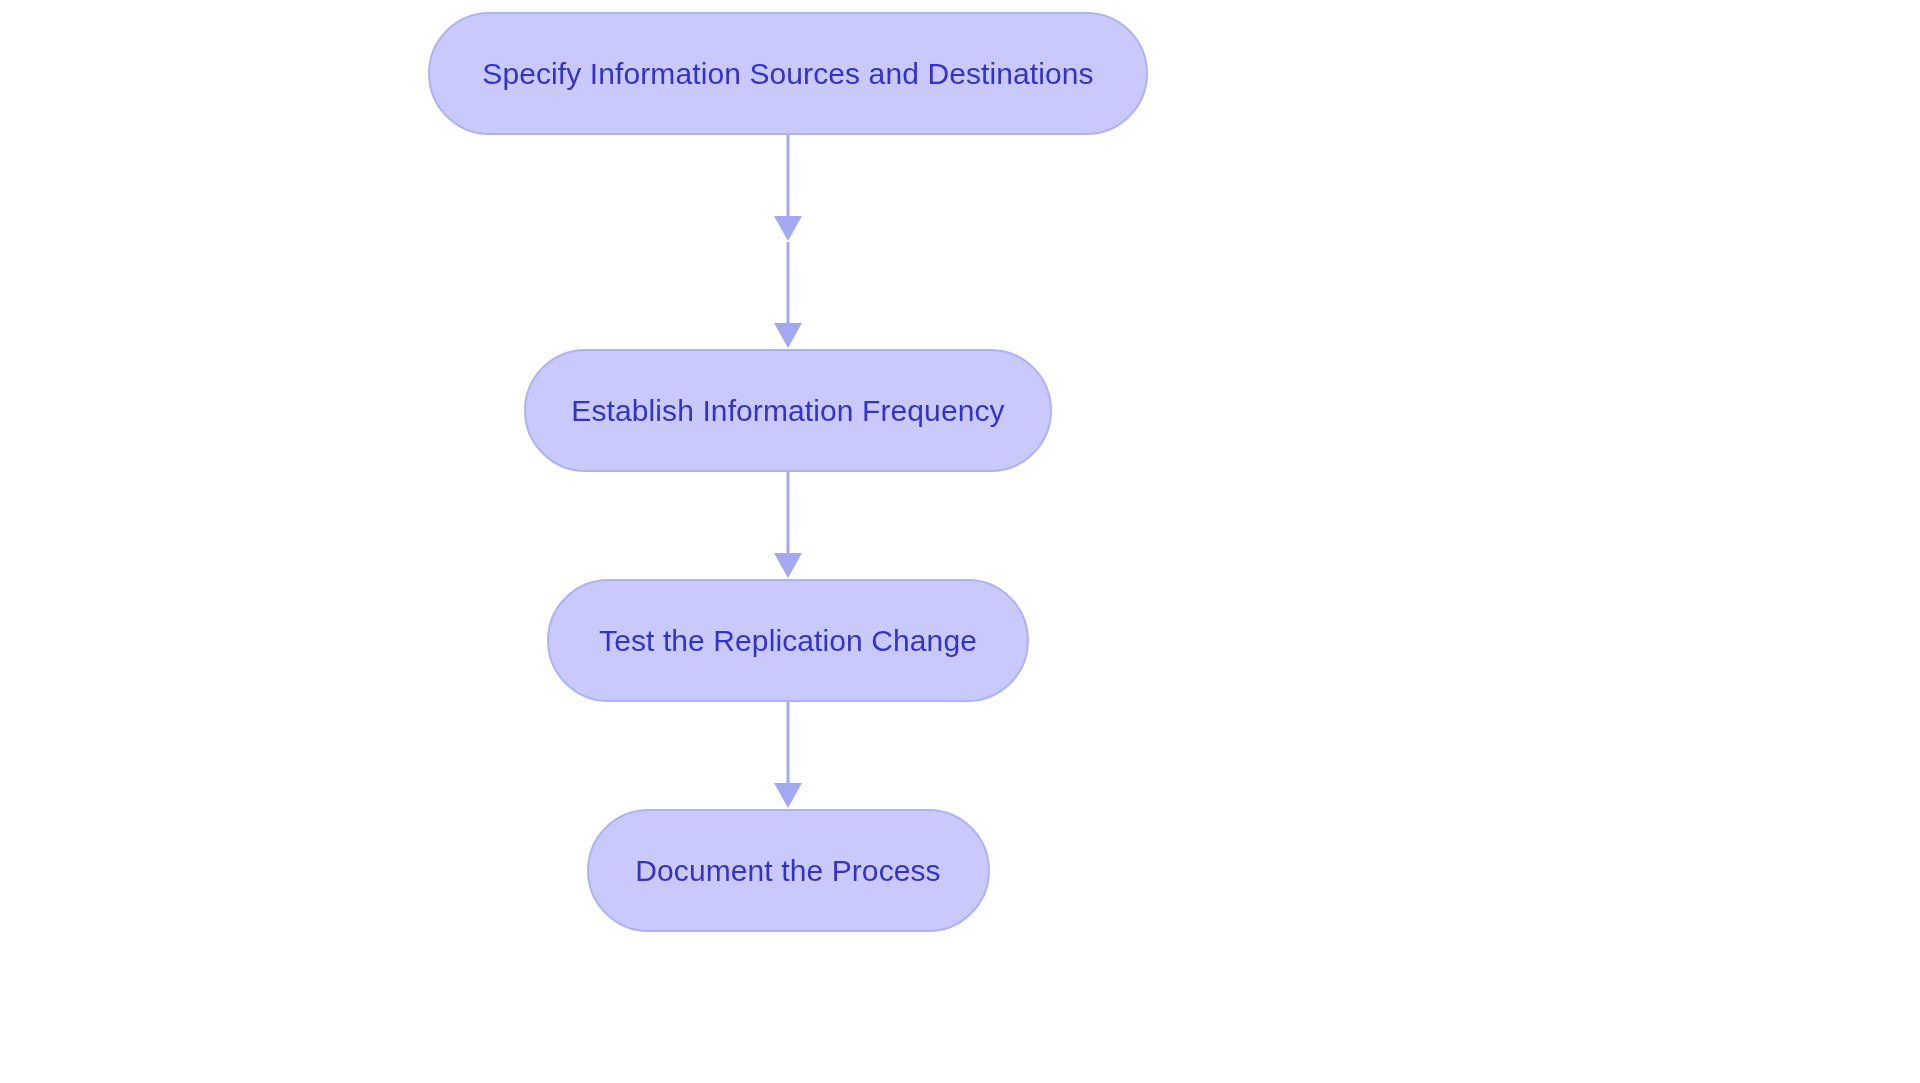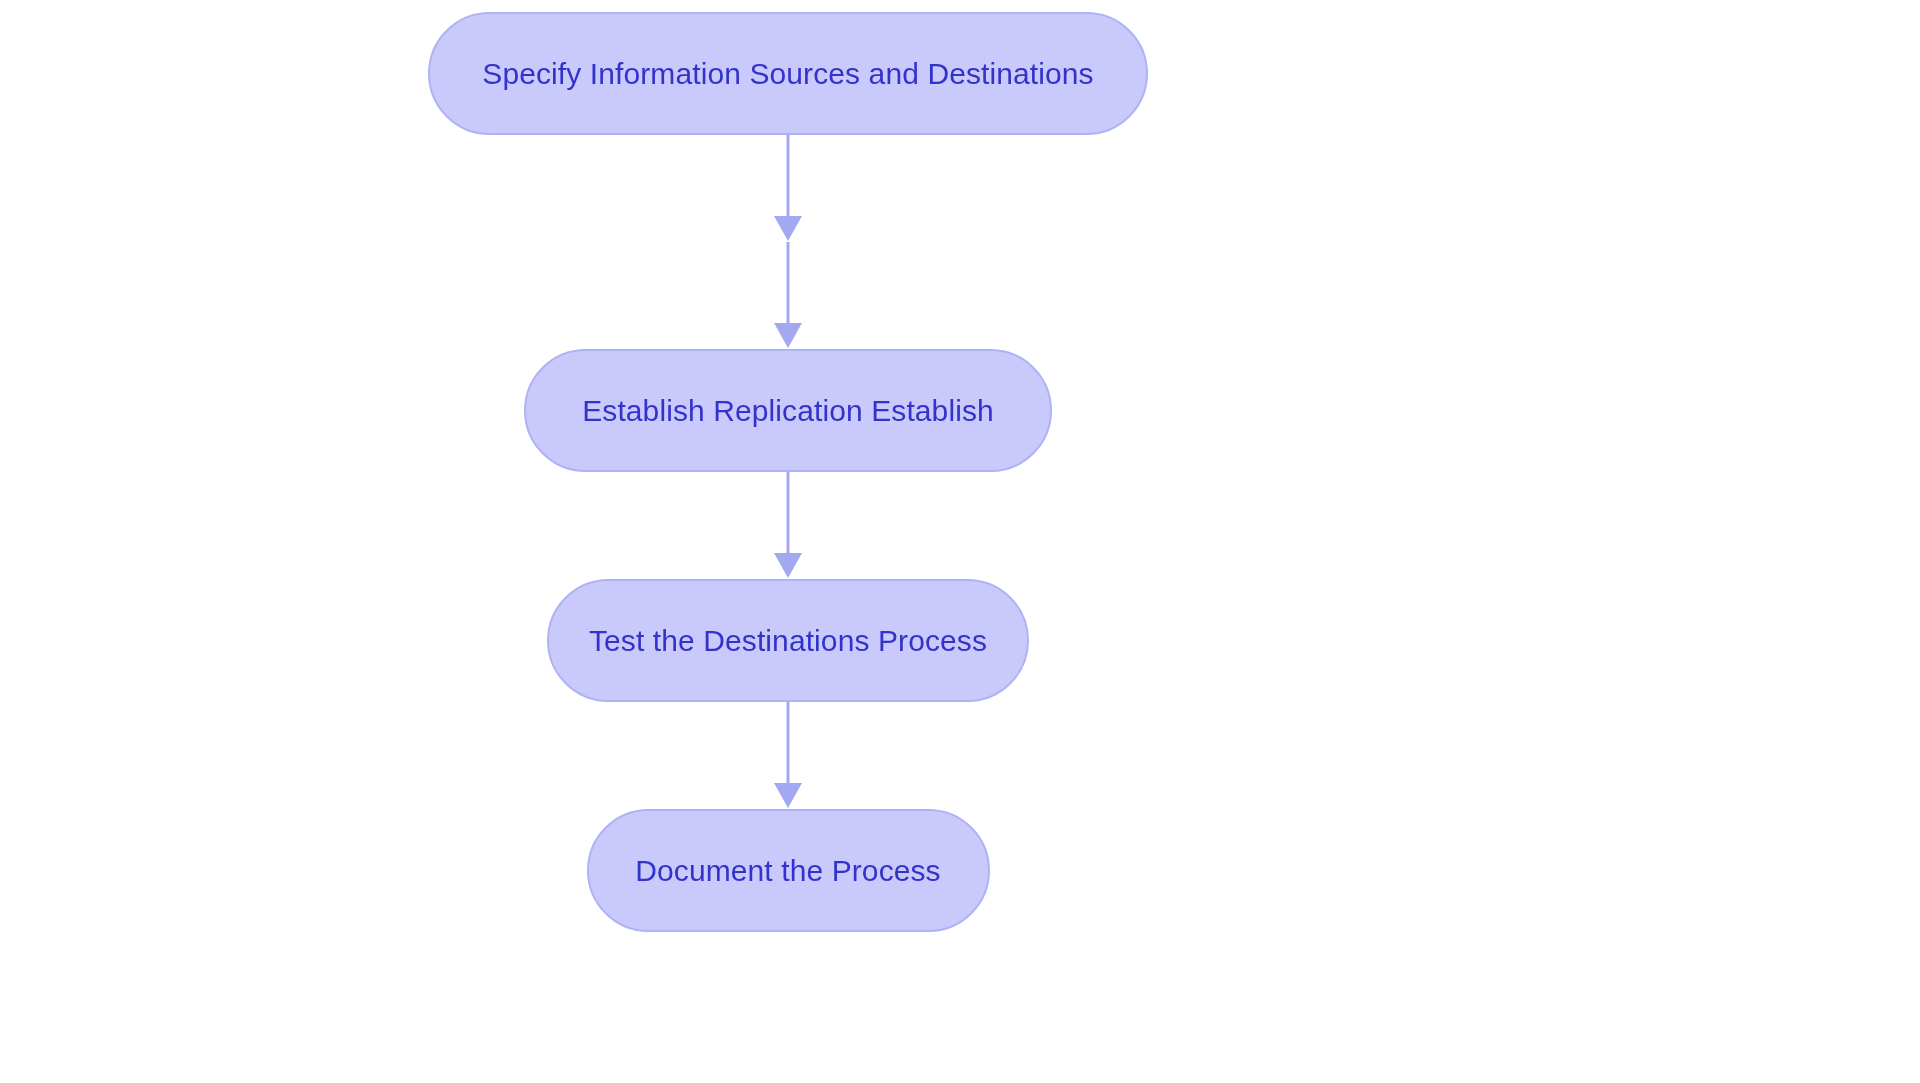--- a/index.html
+++ b/index.html
@@ -90,32 +90,32 @@
 
 
   <div class="connector">
     <svg viewBox="0 0 30 107" xmlns="http://www.w3.org/2000/svg" aria-hidden="true">
       <line x1="15" y1="0" x2="15" y2="84" stroke="#a3a9f0" stroke-width="3"></line>
       <polygon points="1,81 29,81 15,106" fill="#a3a9f0"></polygon>
     </svg>
   </div>
 
   <div class="node node-w3">
-    <span class="node-label">Establish Replication Establish</span>
+    <span class="node-label">Establish Information Frequency</span>
   </div>
 
   <div class="connector">
     <svg viewBox="0 0 30 107" xmlns="http://www.w3.org/2000/svg" aria-hidden="true">
       <line x1="15" y1="0" x2="15" y2="84" stroke="#a3a9f0" stroke-width="3"></line>
       <polygon points="1,81 29,81 15,106" fill="#a3a9f0"></polygon>
     </svg>
   </div>
 
   <div class="node node-w4">
-    <span class="node-label">Test the Destinations Process</span>
+    <span class="node-label">Test the Replication Change</span>
   </div>
 
   <div class="connector">
     <svg viewBox="0 0 30 107" xmlns="http://www.w3.org/2000/svg" aria-hidden="true">
       <line x1="15" y1="0" x2="15" y2="84" stroke="#a3a9f0" stroke-width="3"></line>
       <polygon points="1,81 29,81 15,106" fill="#a3a9f0"></polygon>
     </svg>
   </div>
 
   <div class="node node-w5">

